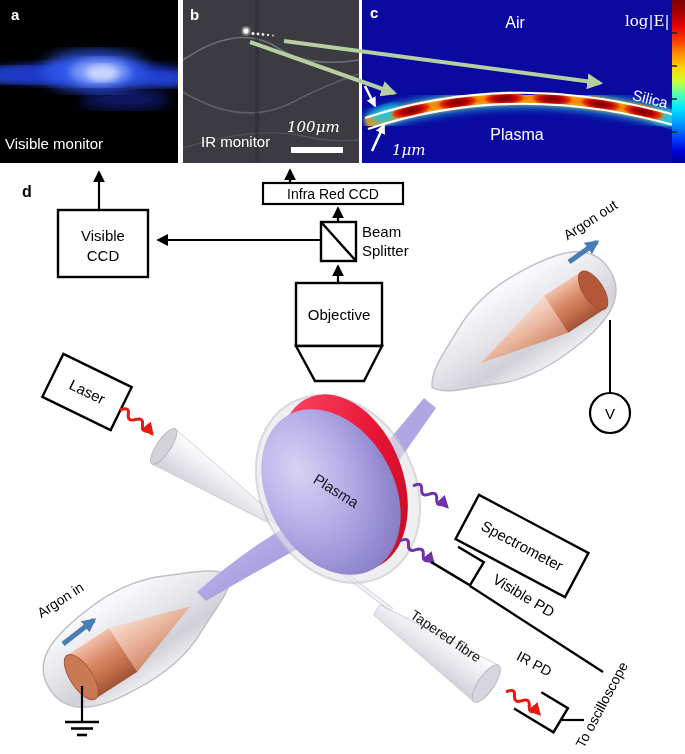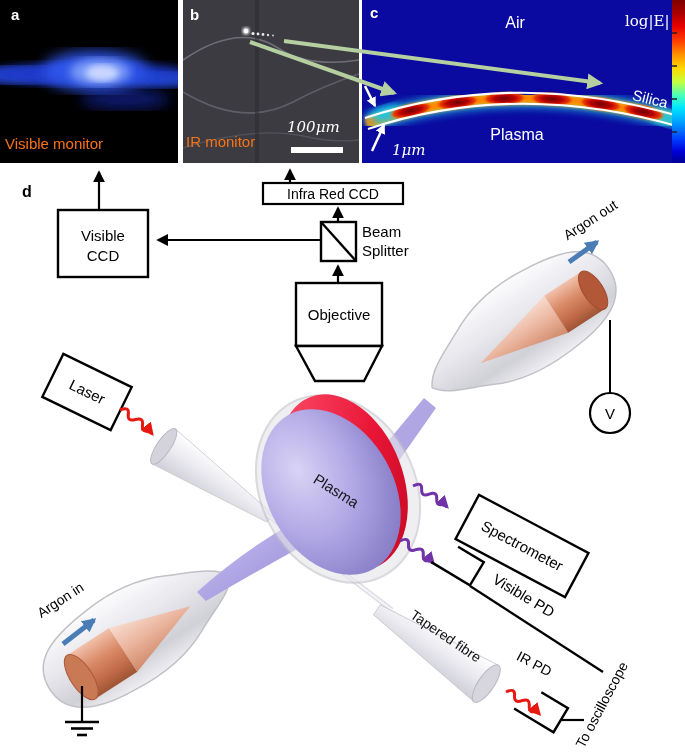--- a/index.html
+++ b/index.html
@@ -3,21 +3,21 @@
 <meta charset="utf-8">
 <style>
   html,body{margin:0;padding:0;background:#fff;}
   #fig{position:relative;width:685px;height:754px;background:#fff;overflow:hidden;
        font-family:"Liberation Sans",sans-serif;}
   .panel{position:absolute;overflow:hidden;}
   #panel-a{left:0;top:0;width:178px;height:163px;background:#000;}
   #panel-b{left:183px;top:0;width:176px;height:163px;background:#3b3b41;}
   #panel-c{left:362px;top:0;width:323px;height:163px;background:#0a0aa0;}
   .pletter{position:absolute;color:#fff;font-size:15px;font-weight:600;}
-  .caption{position:absolute;color:#f97316;font-size:15px;}
+  .caption{position:absolute;color:#ffffff;font-size:15px;}
   .mathtxt{font-family:"DejaVu Serif",serif;font-style:italic;}
   #scalebar{position:absolute;left:108px;top:147px;width:52px;height:6px;background:#fff;}
   #sb-label{position:absolute;left:104px;top:118px;color:#fff;font-size:15px;text-align:right;}
   #overlay{position:absolute;left:0;top:0;pointer-events:none;}
   #d-letter{position:absolute;left:22px;top:183px;color:#000;font-size:16px;font-weight:600;}
   svg text{font-family:"Liberation Sans",sans-serif;}
   svg .serif{font-family:"DejaVu Serif",serif;}
 </style>
 </head>
 <body>
@@ -64,21 +64,21 @@
         <circle cx="63" cy="31" r="3.4" fill="#fff" filter="url(#fb2)"></circle>
         <circle cx="63" cy="31" r="2.2" fill="#fff"></circle>
         <circle cx="70" cy="33.5" r="1.6" fill="#f2f2f2"></circle>
         <circle cx="75" cy="34" r="1.4" fill="#eee"></circle>
         <circle cx="80" cy="34.5" r="1.4" fill="#e8e8e8"></circle>
         <circle cx="85" cy="35" r="1.2" fill="#ddd"></circle>
         <circle cx="90" cy="35.5" r="1.0" fill="#ccc"></circle>
       </g>
     </svg>
     <div class="pletter" style="left:7px;top:6px;">b</div>
-    <div class="caption" style="left:3px;top:133px;">IR monitor</div>
+    <div class="caption" style="left:18px;top:133px;">IR monitor</div>
     <div id="sb-label" class="mathtxt">100μm</div>
     <div id="scalebar"></div>
   </div>
 
   <div id="panel-c" class="panel">
     <svg width="323" height="163">
       <defs>
         <filter id="fc2">
             <feGaussianBlur stdDeviation="2"></feGaussianBlur>
           </filter>

